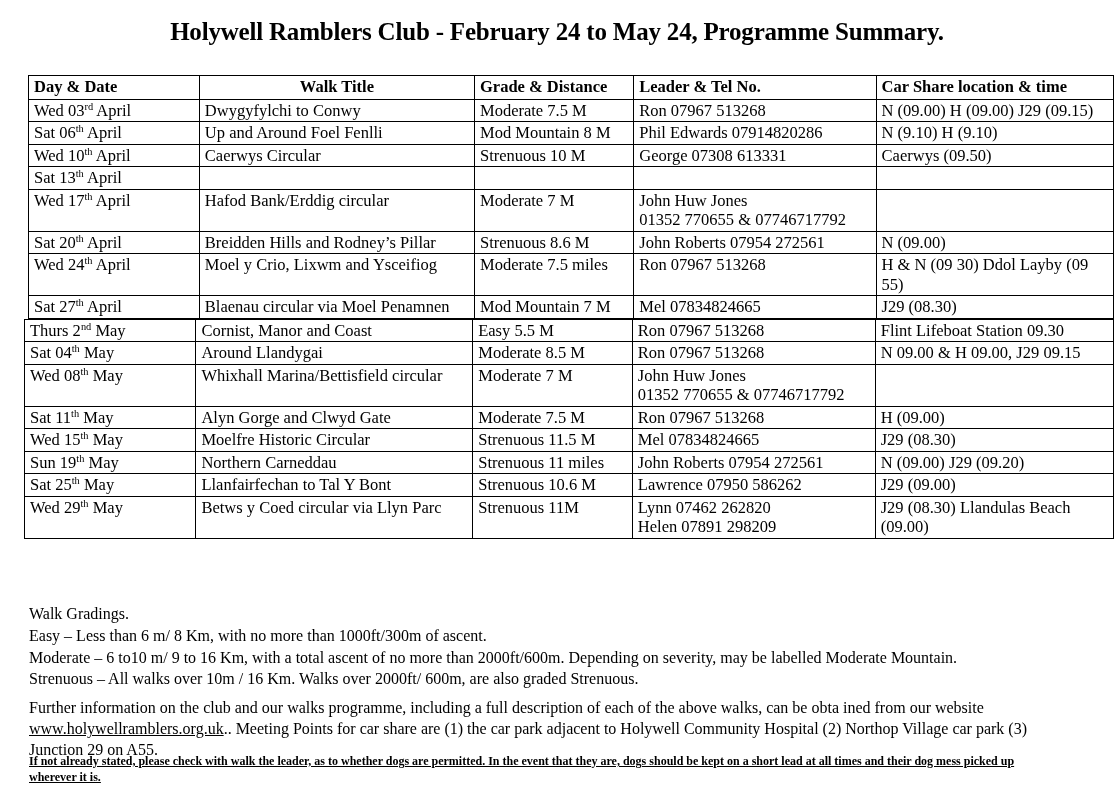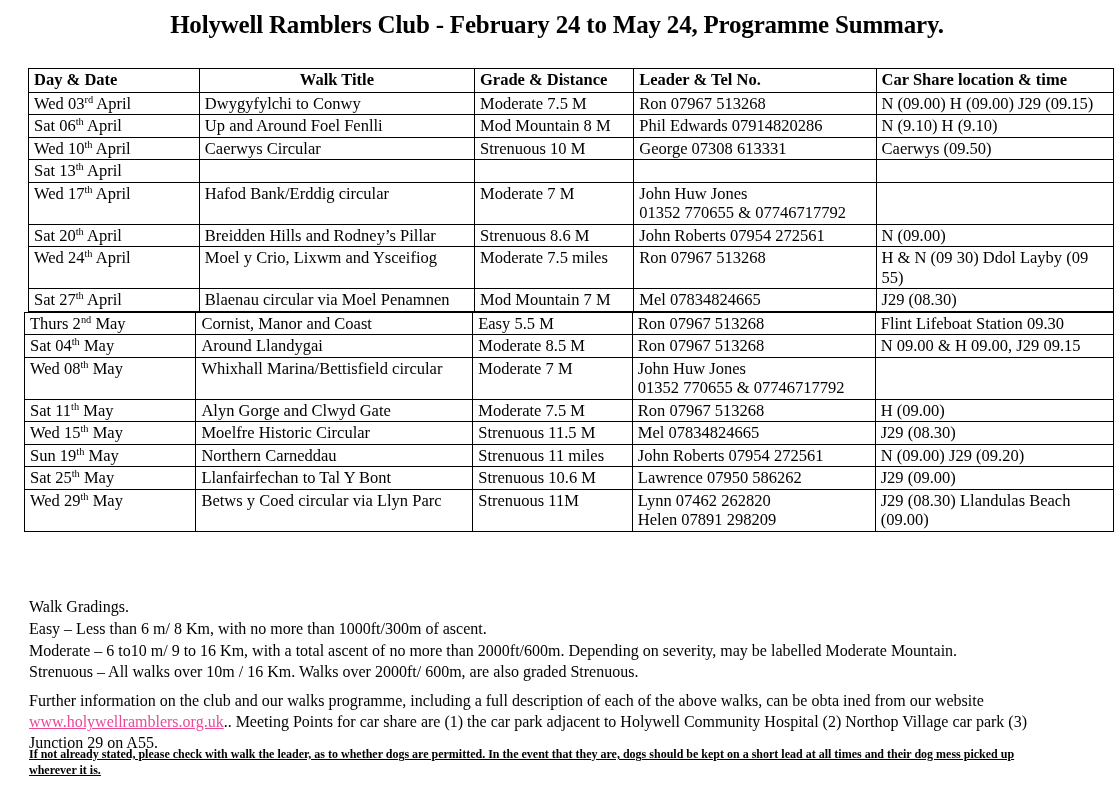--- a/index.html
+++ b/index.html
@@ -21,21 +21,21 @@
     height: 800px;
     box-sizing: border-box;
   }
 
   
   .doc-title {
     text-align: center;
     font-size: 25px;
     font-weight: bold;
     letter-spacing: -0.2px;
-    margin: 0;
+    margin: 7px;
     padding: 9px 0 0 0;
     line-height: 1.25;
   }
 
   
   .walk-table {
     border-collapse: collapse;
     table-layout: fixed;
     font-size: 16.5px;
     line-height: 1.18;
@@ -94,21 +94,21 @@
 
   .para-info {
     position: absolute;
     left: 29px;
     top: 690px;
     width: 1042px;
     font-size: 16px;
     line-height: 1.32;
   }
   .weblink {
-    color: #ec4899;
+    color: #000000;
     text-decoration: underline;
   }
   .para-dogs {
     position: absolute;
     left: 29px;
     top: 747px;
     width: 1030px;
     font-size: 12px;
     line-height: 1.32;
     font-weight: bold;

